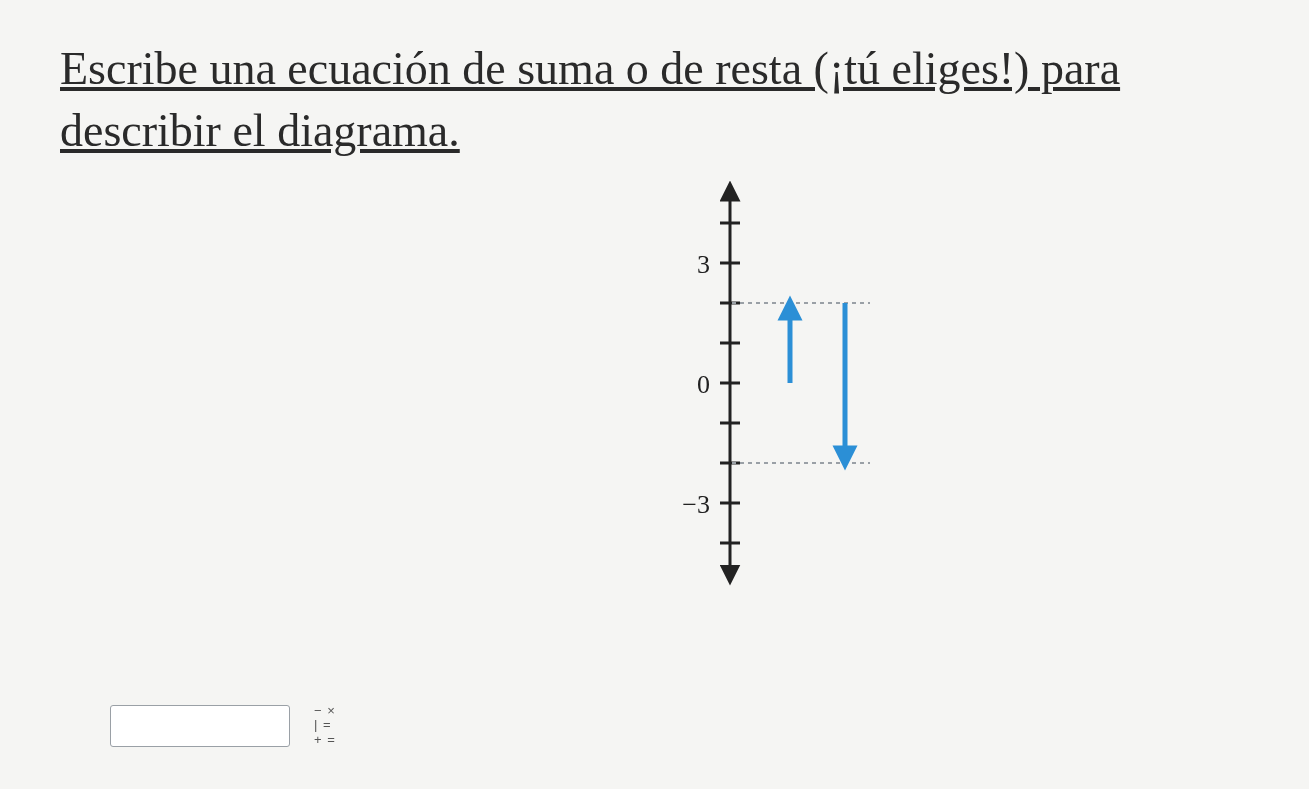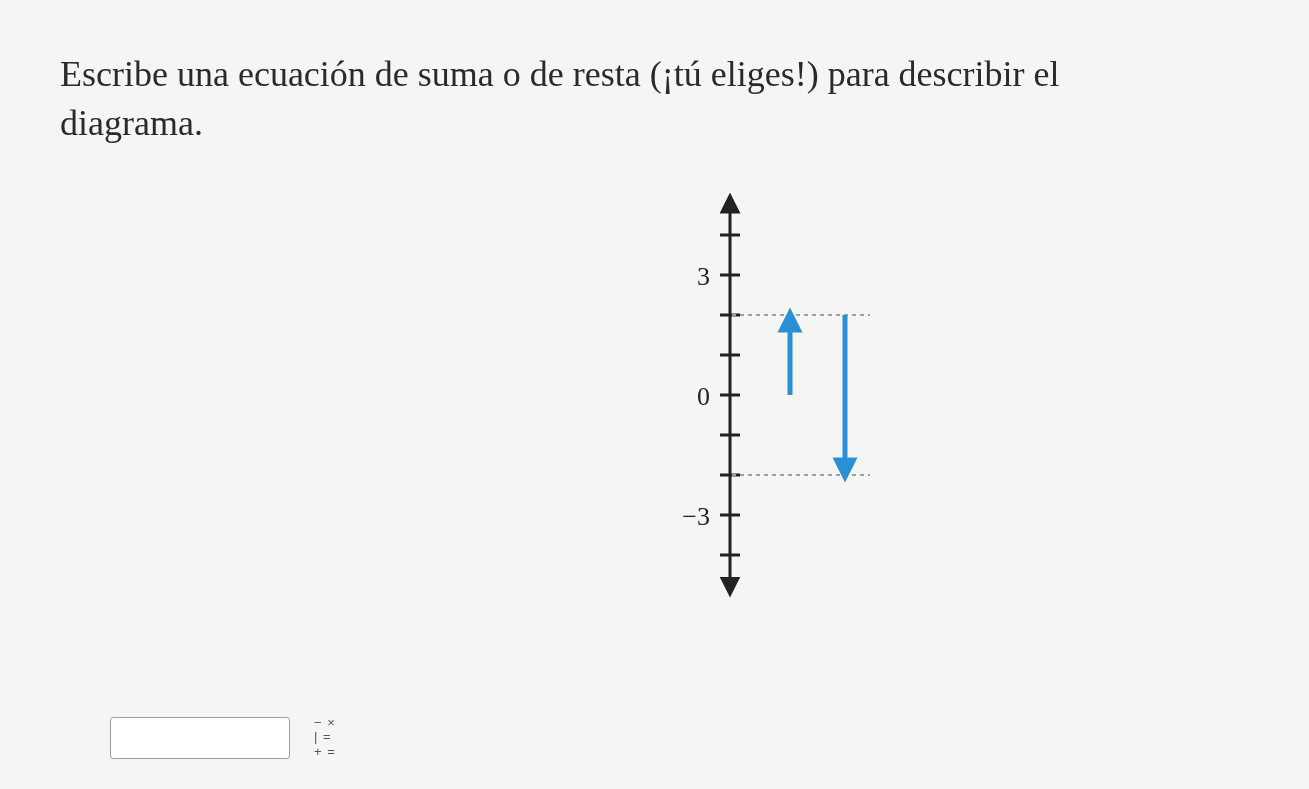--- a/index.html
+++ b/index.html
@@ -7,26 +7,27 @@
       width: 1309px;
       height: 789px;
       background: #f5f5f3;
       font-family: Georgia, 'Times New Roman', serif;
       color: #222;
       position: relative;
       padding: 30px 60px;
     }
     .content-wrap { width: 100%; height: 100%; position: relative; }
     .prompt-text {
-      font-size: 36px;
+      font-size: 46px;
       line-height: 1.35;
       color: #2a2a2a;
       font-weight: 400;
-      margin-top: 20px;
+      margin-top: 8px;
       max-width: 1150px;
+      text-decoration: underline;
     }
     .diagram-area {
       position: absolute;
       left: 560px;
       top: 135px;
       width: 320px;
       height: 420px;
     }
     .answer-row {
       position: absolute;

